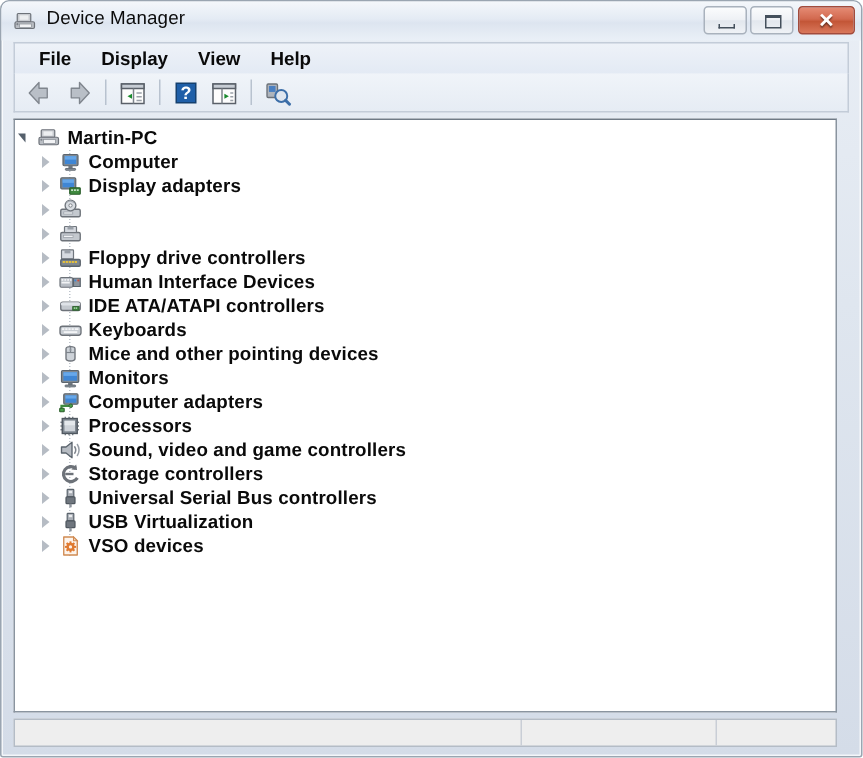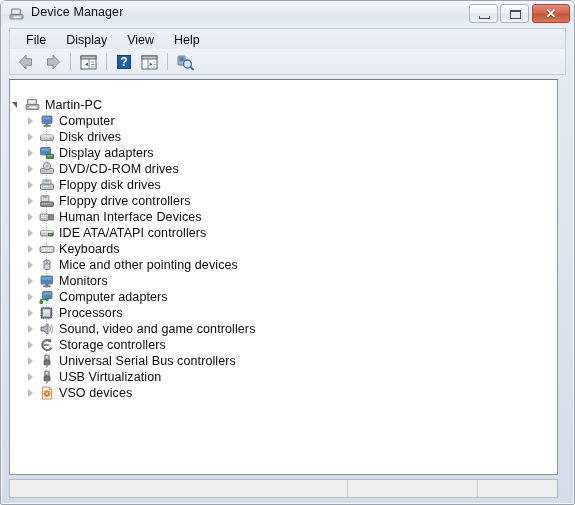--- a/index.html
+++ b/index.html
@@ -101,22 +101,23 @@
   #menubar {
     position: absolute;
     left: 8px; top: 27px;
     width: 557px;
     height: 21px;
     box-sizing: border-box;
     background: linear-gradient(to bottom, #eef2f8 0%, #e3eaf4 100%);
     border: 1px solid #c3ccd8;
     border-bottom: none;
     display: flex;
-    align-items: flex-end;
+    align-items: center;
     padding-left: 6px;
+    font-weight: bold;
   }
   .menu-item {
     font-size: 12.5px;
     color: #0a0a0a;
     padding: 2px 10px;
     white-space: nowrap;
   }
 
   
   #toolbar {
@@ -151,21 +152,22 @@
     height: 396px;
     box-sizing: border-box;
     background: #ffffff;
     border: 1px solid #8a949f;
     border-top-color: #6f7a86;
     overflow: hidden;
   }
 
   #tree {
     position: relative;
-    padding-top: 17px;
+    padding-top: 4px;
+    font-weight: bold;
   }
   .row {
     position: relative;
     height: 16px;
     display: flex;
     align-items: center;
     white-space: nowrap;
   }
   .row.depth1 { padding-left: 14px; }
 
@@ -369,32 +371,20 @@
             <rect x="4" y="3" width="10" height="7.5" rx="0.8" fill="#7f8891" stroke="#5b646d" stroke-width="0.8"></rect>
             <rect x="5.2" y="4.1" width="7.6" height="5.3" fill="#3f86d4"></rect>
             <rect x="5.2" y="4.1" width="7.6" height="2.3" fill="#65a6e8"></rect>
             <rect x="7.6" y="10.5" width="2.8" height="1.8" fill="#6e777f"></rect>
             <rect x="5.6" y="12.3" width="6.8" height="1.2" rx="0.4" fill="#8d959d" stroke="#5b646d" stroke-width="0.6"></rect>
           </svg>
         </span>
         <span class="tlabel">Computer</span>
       </div>
 
-      <div class="row depth1">
-        <span class="connector"></span>
-        <span class="twisty collapsed"></span>
-        <span class="ticon">
-          <svg width="18" height="16" viewBox="0 0 18 16">
-            <rect x="2.5" y="6" width="13" height="5.5" rx="1.4" fill="#c4c9cf" stroke="#6d7279" stroke-width="0.9"></rect>
-            <rect x="2.5" y="6" width="13" height="2.2" rx="1.4" fill="#dfe3e8"></rect>
-            <circle cx="12.6" cy="9.6" r="0.9" fill="#8b9099"></circle>
-          </svg>
-        </span>
-        <span class="tlabel">Disk drives</span>
-      </div>
 
       <div class="row depth1">
         <span class="connector"></span>
         <span class="twisty collapsed"></span>
         <span class="ticon">
           <svg width="18" height="16" viewBox="0 0 18 16">
             <rect x="2.5" y="2.5" width="10" height="7.5" rx="0.8" fill="#7f8891" stroke="#5b646d" stroke-width="0.8"></rect>
             <rect x="3.7" y="3.6" width="7.6" height="5.3" fill="#3f86d4"></rect>
             <rect x="3.7" y="3.6" width="7.6" height="2.3" fill="#65a6e8"></rect>
             <rect x="8.5" y="9.2" width="7" height="4.3" rx="0.5" fill="#3f8a3f" stroke="#2a5d2a" stroke-width="0.8"></rect>
@@ -411,35 +401,33 @@
         <span class="twisty collapsed"></span>
         <span class="ticon">
           <svg width="18" height="16" viewBox="0 0 18 16">
             <rect x="2.5" y="7.5" width="13" height="5" rx="1" fill="#c4c9cf" stroke="#6d7279" stroke-width="0.9"></rect>
             <rect x="4.5" y="9.3" width="6" height="1.4" fill="#eef0f2" stroke="#9aa0a8" stroke-width="0.5"></rect>
             <circle cx="9" cy="5" r="3.6" fill="#d9dde2" stroke="#70767d" stroke-width="0.9"></circle>
             <circle cx="9" cy="5" r="1.1" fill="#fbfbfc" stroke="#70767d" stroke-width="0.6"></circle>
             <path d="M6.3 3 A3.6 3.6 0 0 1 11.4 3.2" stroke="#a9aeb5" stroke-width="0.8" fill="none"></path>
           </svg>
         </span>
-        <span class="tlabel">DVD/CD-ROM drives</span>
       </div>
 
       <div class="row depth1">
         <span class="connector"></span>
         <span class="twisty collapsed"></span>
         <span class="ticon">
           <svg width="18" height="16" viewBox="0 0 18 16">
             <rect x="2.5" y="7" width="13" height="5.5" rx="1" fill="#c4c9cf" stroke="#6d7279" stroke-width="0.9"></rect>
             <rect x="4.3" y="8.8" width="6.4" height="1.5" fill="#f0f2f4" stroke="#9aa0a8" stroke-width="0.5"></rect>
             <rect x="5" y="3" width="8" height="4" rx="0.5" fill="#d6dae0" stroke="#70767d" stroke-width="0.8"></rect>
             <rect x="7" y="3" width="4" height="2" fill="#9aa0a8"></rect>
           </svg>
         </span>
-        <span class="tlabel">Floppy disk drives</span>
       </div>
 
       <div class="row depth1">
         <span class="connector"></span>
         <span class="twisty collapsed"></span>
         <span class="ticon">
           <svg width="18" height="16" viewBox="0 0 18 16">
             <rect x="3" y="2.6" width="8" height="6" rx="0.5" fill="#d6dae0" stroke="#70767d" stroke-width="0.8"></rect>
             <rect x="5" y="2.6" width="4" height="2.3" fill="#9aa0a8"></rect>
             <rect x="2.5" y="9" width="13" height="4.5" rx="0.8" fill="#7f8891" stroke="#5b646d" stroke-width="0.9"></rect>

